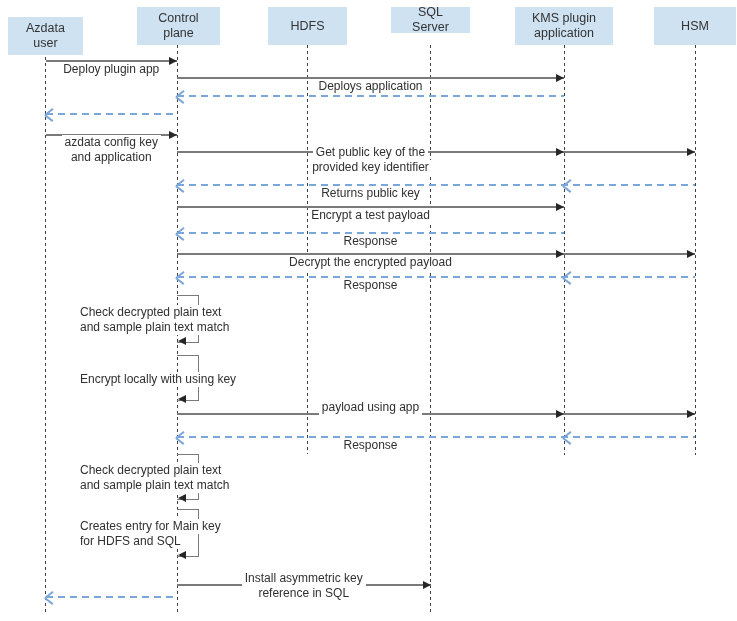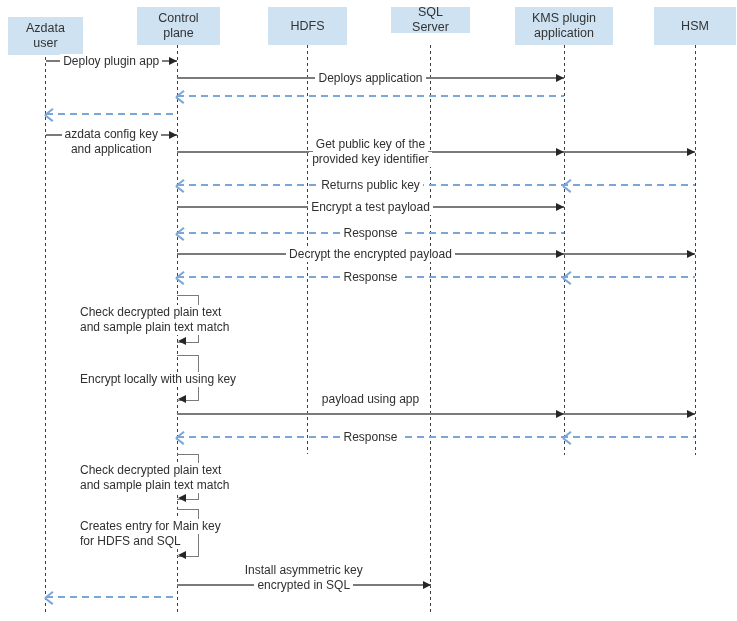--- a/index.html
+++ b/index.html
@@ -36,21 +36,21 @@
   .chev::before { transform:rotate(-38deg); }
   .chev::after  { transform:rotate(38deg); }
   .self-loop {
     position:absolute; box-sizing:border-box; z-index:1;
     border:1.5px solid var(--message-line,#7a7a7a); border-left:none;
   }
   .msg-label {
     position:absolute; display:flex; flex-direction:column; z-index:4;
     font-size:12px; line-height:15px; color:var(--label-text,#303030);
   }
-  .msg-label.center { align-items:center; text-align:center; }
+  .msg-label.center { align-items:center; text-align:center;margin-top:8px; }
   .msg-label.left   { align-items:flex-start; text-align:left; }
   .msg-label span { background:var(--background,#fff); padding:0 3px; white-space:nowrap; }
 </style>
 </head>
 <body>
 
 <div id="diagram" style="--background: #ffffff; --actor-fill: #cee2f2; --actor-text: #333333; --lifeline: #3f3f3f; --message-line: #7a7a7a; --arrowhead: #262626; --return-line: #7ba6d9; --label-text: #303030;">
     <div class="lifeline" style="left: 45px; top: 45px; height: 569px;"></div>
     <div class="actor" style="left: 8px; top: 17px; width: 75px; height: 38px;"><div>Azdata
 user</div></div>
@@ -154,17 +154,17 @@
     <div class="self-loop" style="left: 177px; top: 509px; width: 22px; height: 47.5px;"></div>
     <div class="tri tri-left" style="left: 178px; top: 551px;"></div>
     <div class="msg-label left" style="left: 77px; top: 519px; width: 200px;">
       <span>Creates entry for Main key</span>
       <span>for HDFS and SQL</span>
     </div>
     <div class="sline" style="left: 177px; top: 584px; width: 253.5px;"></div>
     <div class="tri tri-right" style="left: 422.5px; top: 580.5px;"></div>
     <div class="msg-label center" style="left: 193.75px; top: 563px; width: 220px;">
       <span>Install asymmetric key</span>
-      <span>encrypted in SQL</span>
+      <span>reference in SQL</span>
     </div>
     <div class="rline" style="left: 45.5px; top: 596px; width: 131.5px;"></div>
     <div class="chev" style="left: 44.5px; top: 589.5px;"></div>
   </div>
 
 </body></html>

